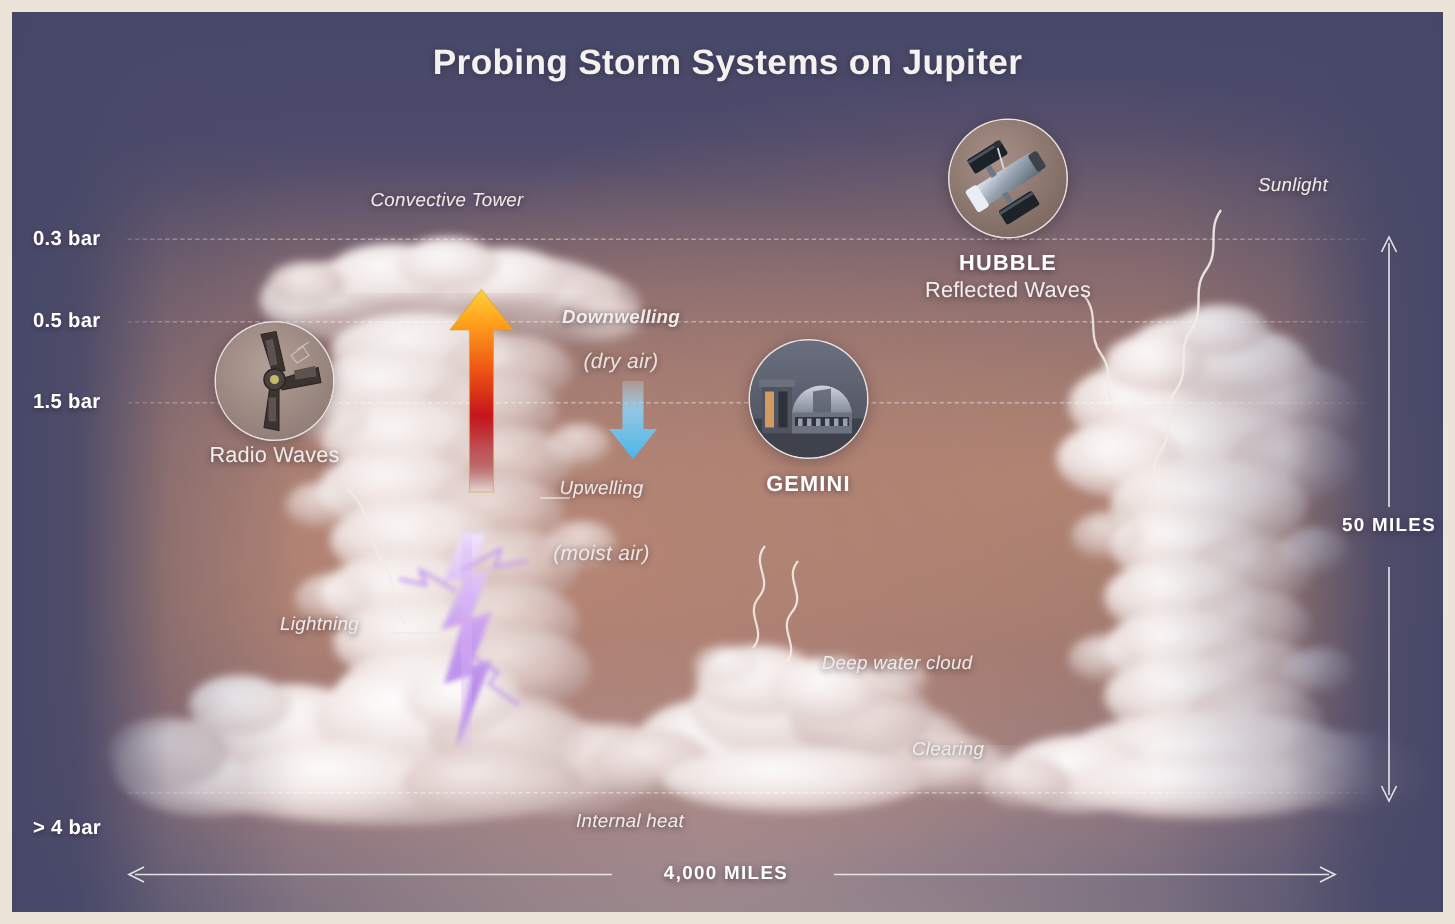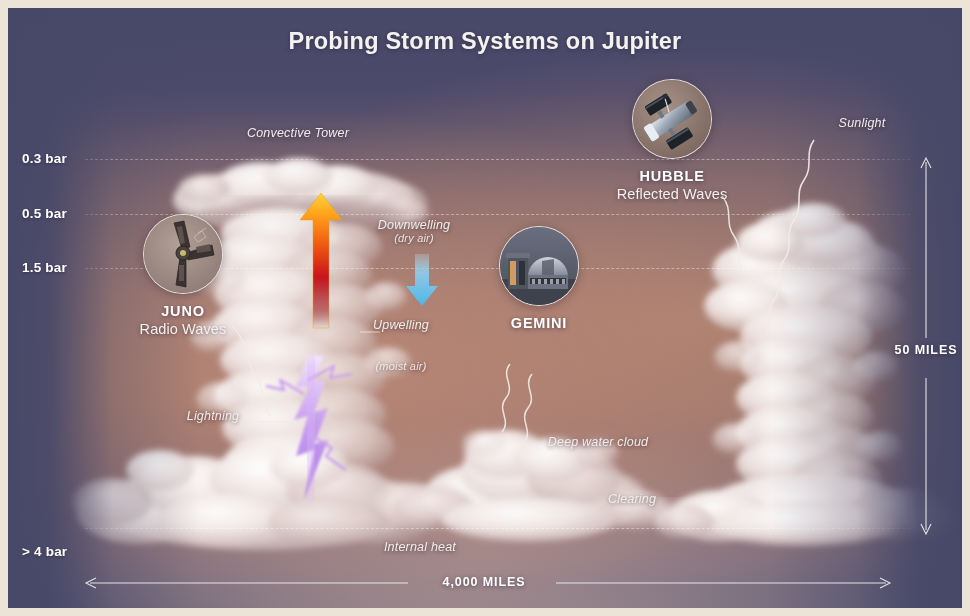--- a/index.html
+++ b/index.html
@@ -74,21 +74,21 @@
     margin-top:2px;color:#f3efec;font-size:14.5px;font-weight:400;letter-spacing:.1px;
     text-shadow:0 1px 4px rgba(40,25,45,.6);
   }
 
   
   .anno{
     position:absolute;color:#f1ece9;font-style:italic;font-size:12.5px;
     letter-spacing:.2px;white-space:nowrap;
     text-shadow:0 1px 4px rgba(45,30,45,.65);
   }
-  .anno.small{font-size:11px;opacity:.92;}
+  .anno.small{font-size:14px;opacity:.92;}
   .anno.center{transform:translateX(-50%);}
 
   
   .meas{
     position:absolute;color:#ffffff;font-size:12.5px;font-weight:700;letter-spacing:.9px;
     white-space:nowrap;text-shadow:0 1px 4px rgba(40,30,50,.6);
   }
 </style>
 </head>
 <body>
@@ -309,21 +309,21 @@
         <path d="M872,570 L882,575 L872,580" fill="none"></path>
       </g>
     </svg>
 
     <div class="layer" id="labels">
         <div class="plabel" style="left: 14px; top: 143px;">0.3 bar</div>
         <div class="plabel" style="left: 14px; top: 198px;">0.5 bar</div>
         <div class="plabel" style="left: 14px; top: 252px;">1.5 bar</div>
         <div class="plabel" style="left: 14px; top: 512px; margin-top: 24px;">&gt; 4 bar</div>
         <div class="anno center" style="left: 290px; top: 118px;">Convective Tower</div>
-        <div class="anno center" style="left: 406px; top: 210px;">Downwelling</div>
+        <div class="anno center" style="left: 406px; top: 196px; font-weight: bold;">Downwelling</div>
         <div class="anno small center" style="left: 406px; top: 224px;">(dry air)</div>
         <div class="anno center" style="left: 393px; top: 310px;">Upwelling</div>
         <div class="anno small center" style="left: 393px; top: 324px; margin-top: 28px;">(moist air)</div>
         <div class="anno center" style="left: 205px; top: 401px;">Lightning</div>
         <div class="anno center" style="left: 590px; top: 427px;">Deep water cloud</div>
         <div class="anno center" style="left: 624px; top: 484px;">Clearing</div>
         <div class="anno center" style="left: 412px; top: 532px;">Internal heat</div>
         <div class="anno center" style="left: 854px; top: 108px;">Sunlight</div>
         <div class="meas" style="left: 918px; top: 335px; transform: translateX(-50%);">50 MILES</div>
         <div class="meas" style="left: 476px; top: 567px; transform: translateX(-50%);">4,000 MILES</div>
@@ -352,21 +352,20 @@
         <polygon points="35,50 40,50 40,66 35,66"></polygon>
       </g>
       <circle cx="39" cy="38" r="7" fill="#4a423e" stroke="#2b2523" stroke-width="1"></circle>
       <circle cx="39" cy="38" r="3" fill="#c8b96a"></circle>
       <g stroke="#cdbfb6" stroke-width=".8" fill="none">
         <path d="M50,22 L58,16 L62,22 L54,27 Z"></path>
         <line x1="54" y1="18" x2="62" y2="13"></line>
       </g>
     </svg>
         </div>
-        <div class="bname">JUNO</div>
         <div class="bsub">Radio Waves</div>
       </div>
       <div class="badge" style="left: 441px; top: 218px; width: 180px;">
         <div class="disc">
     <svg viewBox="0 0 78 78">
       <defs>
         <linearGradient id="gsky" x1="0" y1="0" x2="0" y2="1">
           <stop offset="0%" stop-color="#6a6f80"></stop>
                 <stop offset="100%" stop-color="#4a4d58"></stop>
               </linearGradient>

